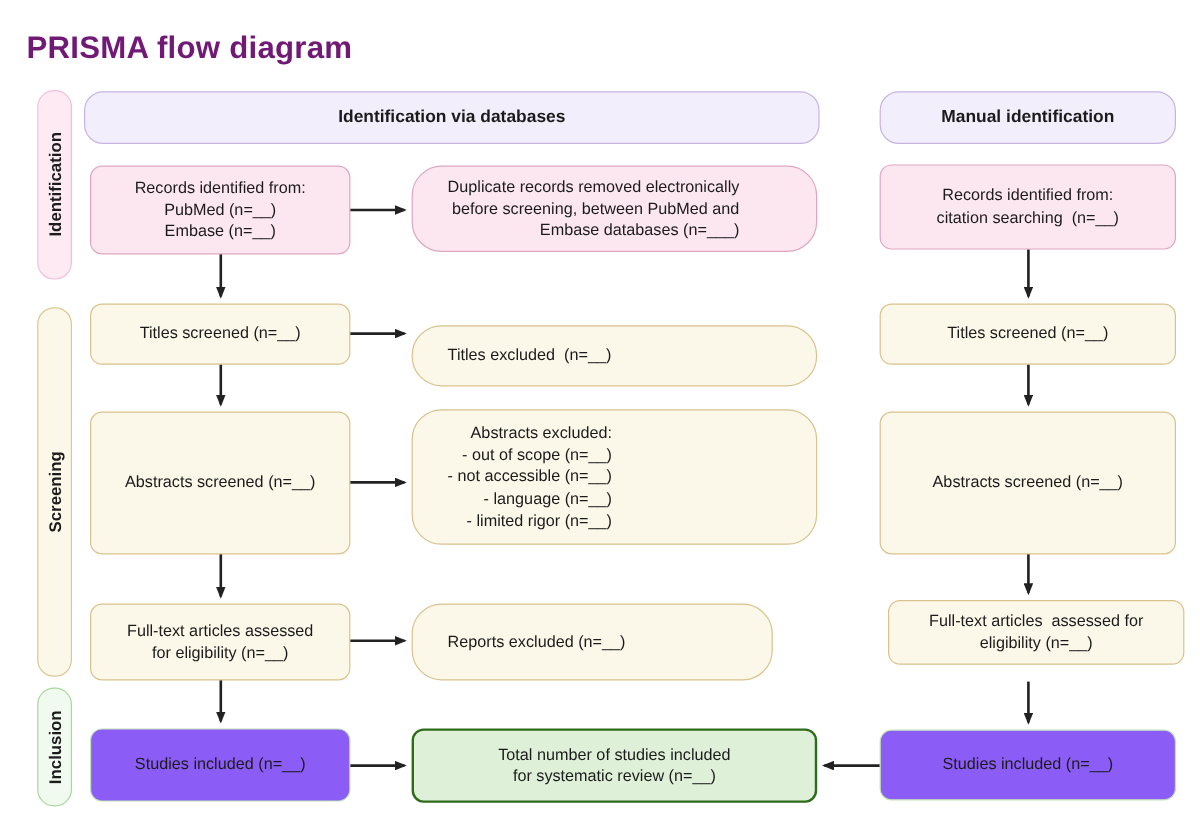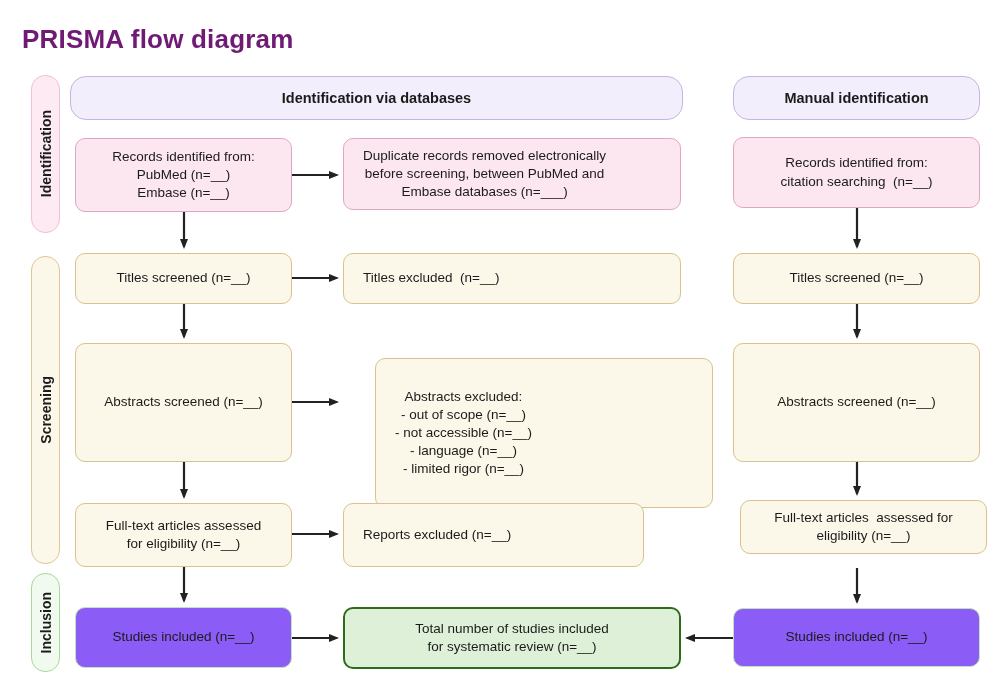--- a/index.html
+++ b/index.html
@@ -18,36 +18,36 @@
         display:flex;align-items:center;justify-content:center;font-size:14px;font-weight:700;}
   .pill span{writing-mode:vertical-rl;transform:rotate(180deg);white-space:nowrap;}
   #pill-ident{top:75px;height:158px;background:#fdeaf3;border:1.5px solid #f2c0da;}
   #pill-screen{top:256px;height:308px;background:#fbf7e9;border:1.5px solid #ddc795;}
   #pill-incl{top:573px;height:99px;background:#f1faef;border:1.5px solid #a8d89c;}
 
   
   .box{position:absolute;box-sizing:border-box;border-radius:10px;border:1.5px solid;
        display:flex;align-items:center;justify-content:center;text-align:center;
        font-size:13.5px;line-height:1.34;white-space:pre-wrap;padding:4px 8px;}
-  .box.left{justify-content:flex-start;text-align:center;padding-left:19px;padding-right:12px;}
+  .box.left{justify-content:flex-start;text-align:right;padding-left:29px;padding-right:12px;border-radius:25px;}
   .pink{background:#fce7f1;border-color:#dfa6c3;}
   .cream{background:#fbf7e9;border-color:#d9c28c;}
   .green{background:#8b5cf6;border-color:#c2e2b8;}
   .total{background:#dff0d8;border-color:#2e6b1a;border-width:2.5px;}
 
   
   #bx-records-db {left:75px;top:138px;width:217px;height:74px;}
   #bx-titles-db  {left:75px;top:253px;width:217px;height:51px;}
   #bx-abs-db     {left:75px;top:343px;width:217px;height:119px;}
   #bx-ft-db      {left:75px;top:503px;width:217px;height:64px;}
   #bx-stud-db    {left:75px;top:607px;width:217px;height:61px;}
   
   #bx-dup        {left:343px;top:138px;width:338px;height:72px;}
-  #bx-titles-exc {left:343px;top:253px;width:338px;height:51px;}
-  #bx-abs-exc    {left:343px;top:358px;width:338px;height:150px;margin-left:32px;}
+  #bx-titles-exc {left:343px;top:271px;width:338px;height:51px;}
+  #bx-abs-exc    {left:343px;top:341px;width:338px;height:113px;}
   #bx-rep-exc    {left:343px;top:503px;width:301px;height:64px;}
   #bx-total      {left:343px;top:607px;width:338px;height:62px;}
   
   #bx-records-man{left:733px;top:137px;width:247px;height:71px;}
   #bx-titles-man {left:733px;top:253px;width:247px;height:51px;}
   #bx-abs-man    {left:733px;top:343px;width:247px;height:119px;}
   #bx-ft-man     {left:740px;top:500px;width:247px;height:54px;}
   #bx-stud-man   {left:733px;top:608px;width:247px;height:59px;}
 
   svg.arrows{position:absolute;left:0;top:0;width:1000px;height:700px;pointer-events:none;}

